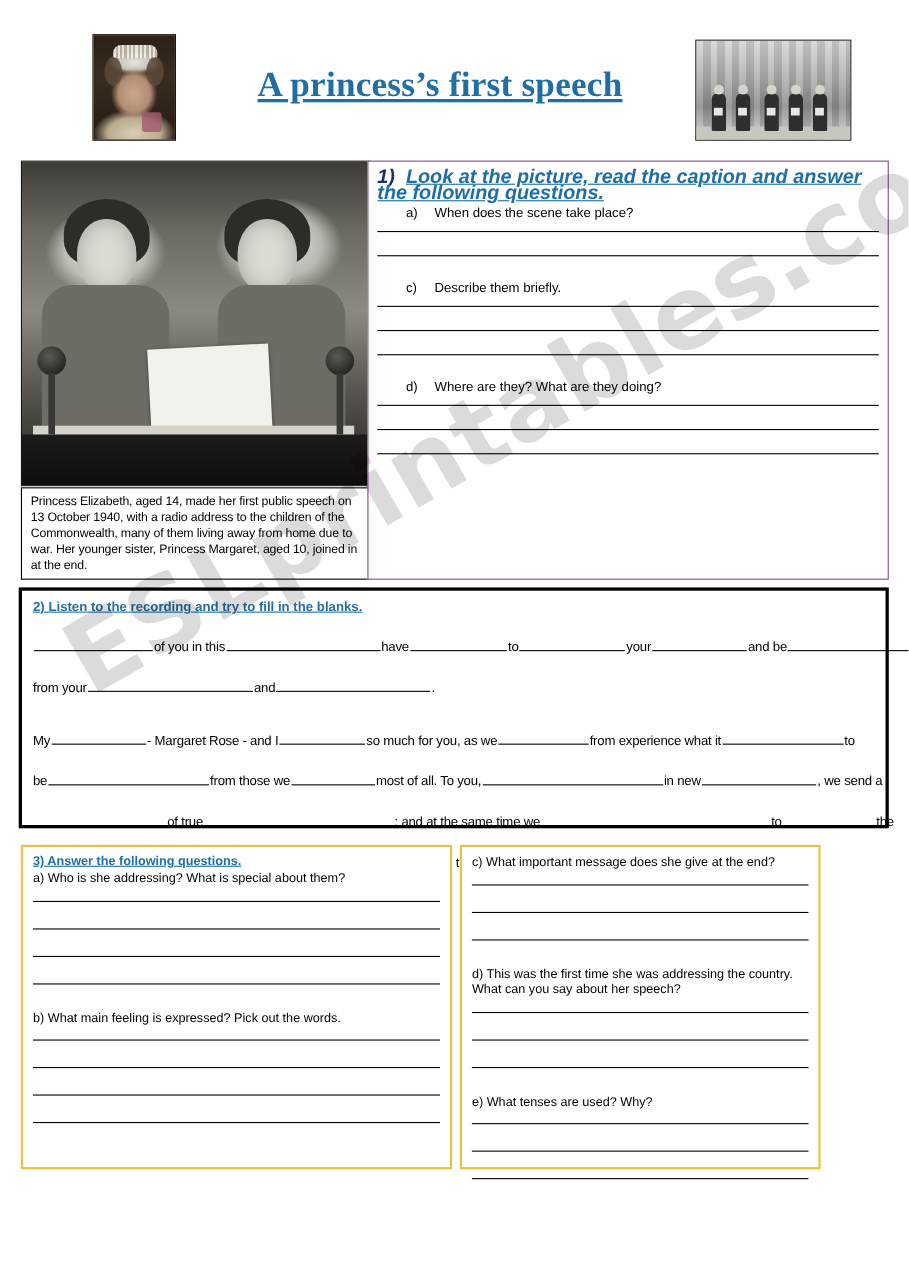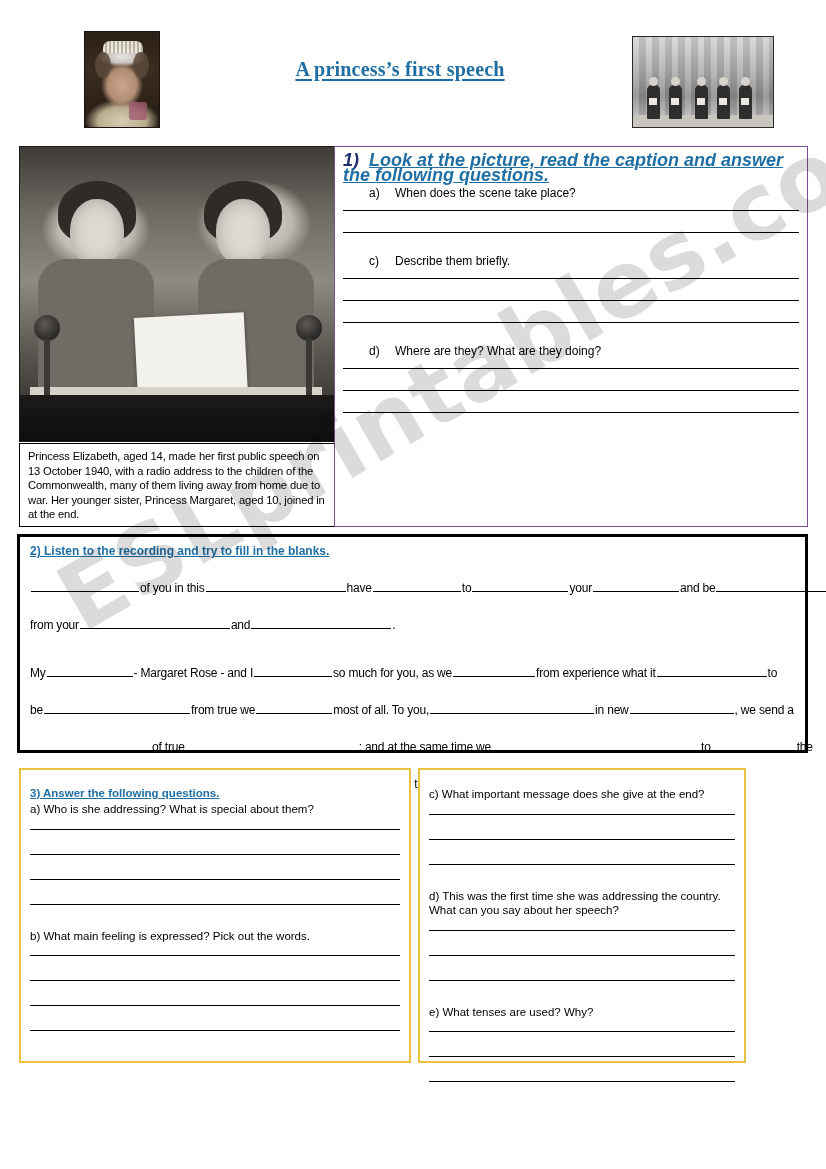--- a/index.html
+++ b/index.html
@@ -155,21 +155,21 @@
   #title-wrap {
     position: absolute;
     left: 180px;
     top: 58px;
     width: 440px;
     text-align: center;
   }
   #doc-title {
     font-family: "Liberation Serif", serif;
     font-weight: bold;
-    font-size: 20px;
+    font-size: 32px;
     color: #1F6FA5;
     text-decoration: underline;
     text-underline-offset: 3px;
     letter-spacing: .2px;
     white-space: nowrap;
   }
 
   
   .blank-line {
     border-bottom: 1px solid #000000;
@@ -387,21 +387,21 @@
   }
 
   
   .s3-box {
     position: absolute;
     top: 768px;
     height: 295px;
     border: 2px solid #E8C240;
     box-sizing: border-box;
     background: #ffffff;
-    padding: 16px 9px 0 9px;
+    padding: 6px 9px 0 9px;
   }
   #section3-left {
     left: 19px;
     width: 392px;
   }
   #section3-right {
     left: 418px;
     width: 328px;
   }
   .s3-head {
@@ -492,21 +492,21 @@
         </div>
       </div>
   </div>
 
   <div id="section2">
     <div class="s2-head q-head">2) Listen to the recording and try to fill in the blanks.</div>
     <div class="cloze" id="s2-cloze">
         <p><span class="gapline" style="width: 108px;"></span><span>of you in this</span><span class="gapline" style="width: 140px;"></span><span>have</span><span class="gapline" style="width: 88px;"></span><span>to</span><span class="gapline" style="width: 96px;"></span><span>your</span><span class="gapline" style="width: 86px;"></span><span>and be</span><span class="gapline" style="width: 112px;"></span></p>
         <p class="gap"><span>from your</span><span class="gapline" style="width: 150px;"></span><span>and</span><span class="gapline" style="width: 140px;"></span><span>.</span></p>
         <p><span>My</span><span class="gapline" style="width: 86px;"></span><span>- Margaret Rose - and I</span><span class="gapline" style="width: 78px;"></span><span>so much for you, as we</span><span class="gapline" style="width: 82px;"></span><span>from experience what it</span><span class="gapline" style="width: 110px;"></span><span>to</span></p>
-        <p><span>be</span><span class="gapline" style="width: 146px;"></span><span>from true we</span><span class="gapline" style="width: 76px;"></span><span>most of all. To you,</span><span class="gapline" style="width: 164px;"></span><span>in new</span><span class="gapline" style="width: 104px;"></span><span>, we send a</span></p>
+        <p><span>be</span><span class="gapline" style="width: 146px;"></span><span>from those we</span><span class="gapline" style="width: 76px;"></span><span>most of all. To you,</span><span class="gapline" style="width: 164px;"></span><span>in new</span><span class="gapline" style="width: 104px;"></span><span>, we send a</span></p>
         <p><span class="gapline" style="width: 120px;"></span><span>of true</span><span class="gapline" style="width: 172px;"></span><span>; and at the same time we</span><span class="gapline" style="width: 98px;"></span><span class="gapline" style="width: 108px;"></span><span>to</span><span class="gapline" style="width: 84px;"></span><span>the</span></p>
         <p><span class="gapline" style="width: 108px;"></span><span>people who have</span><span class="gapline" style="width: 150px;"></span><span>you to their</span><span class="gapline" style="width: 86px;"></span><span>in the</span><span class="gapline" style="width: 110px;"></span><span>.</span></p>
       </div>
   </div>
 
   <div id="section3-left" class="s3-box">
     <div class="s3-head q-head">3) Answer the following questions.</div>
     <div id="s3-left-items">
         <div class="s3-q q-text">a) Who is she addressing? What is special about them?</div>
         <div class="s3-lines">

